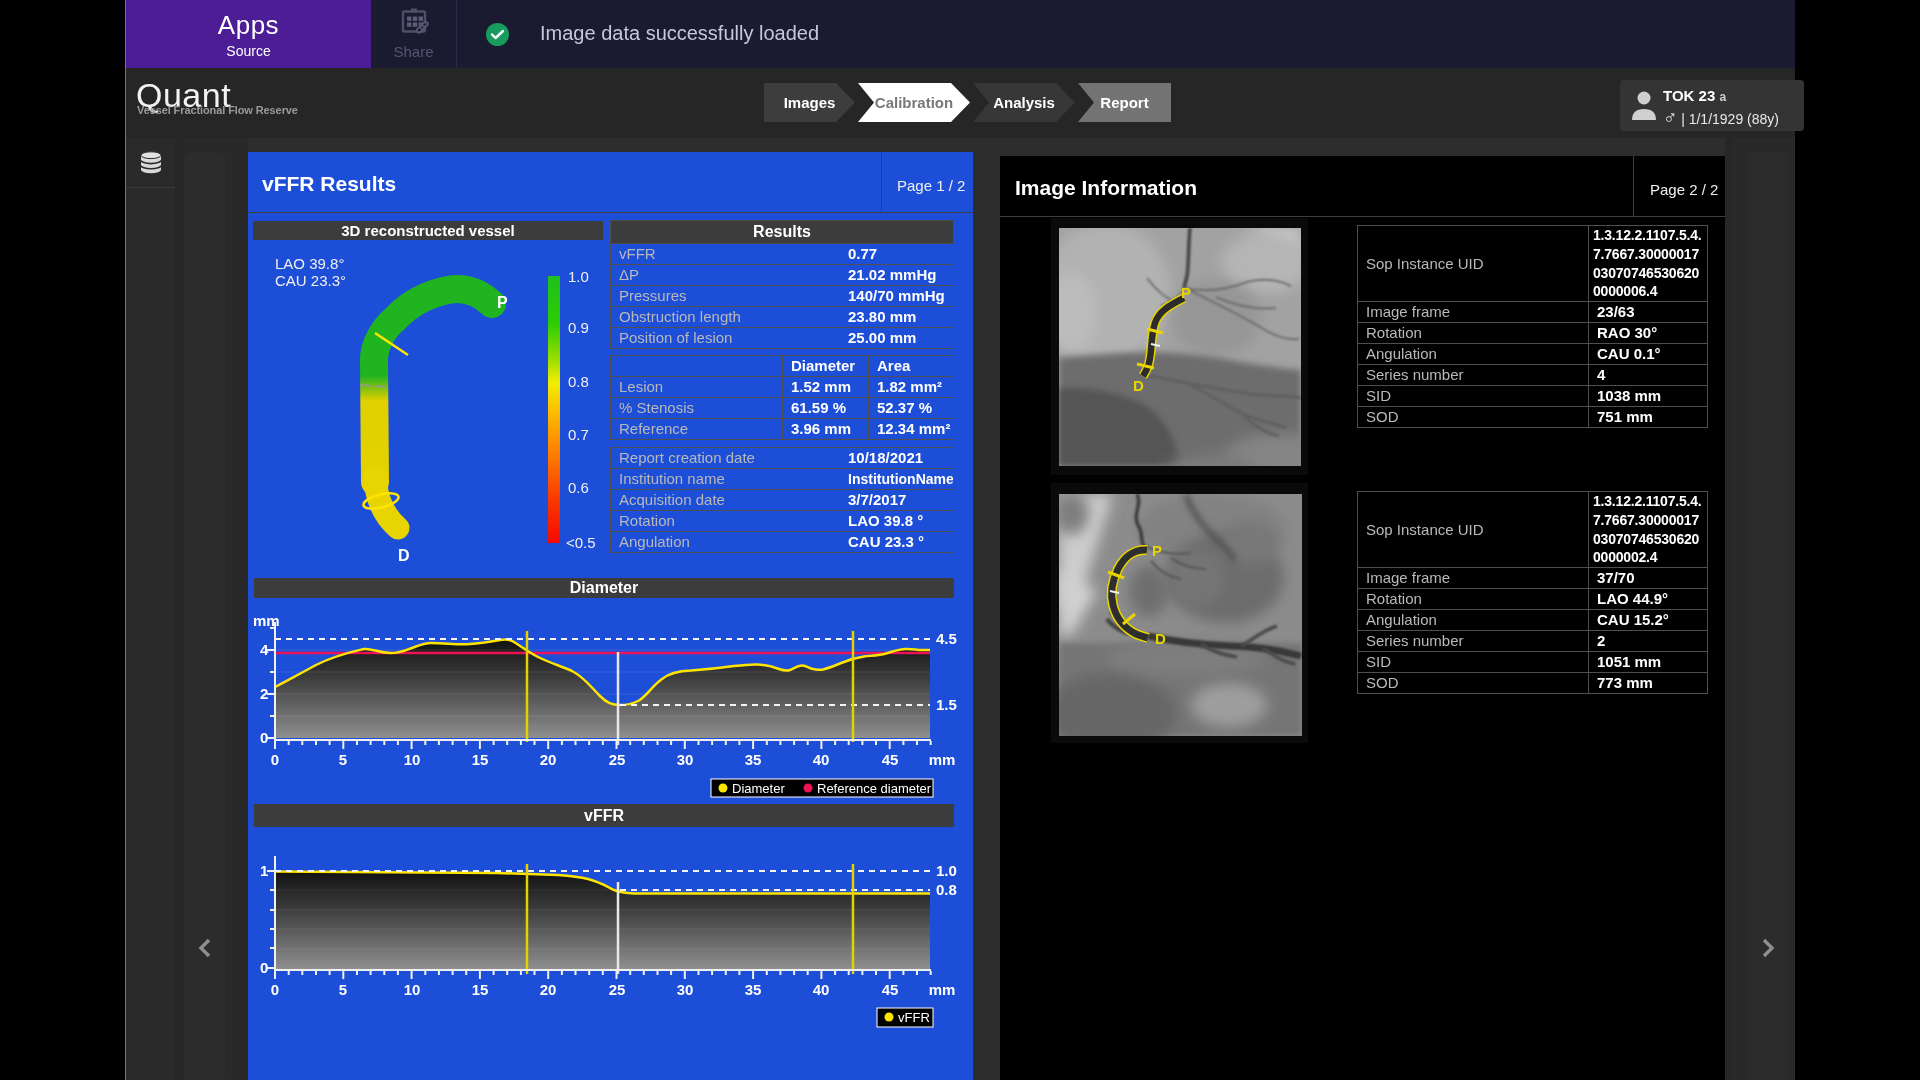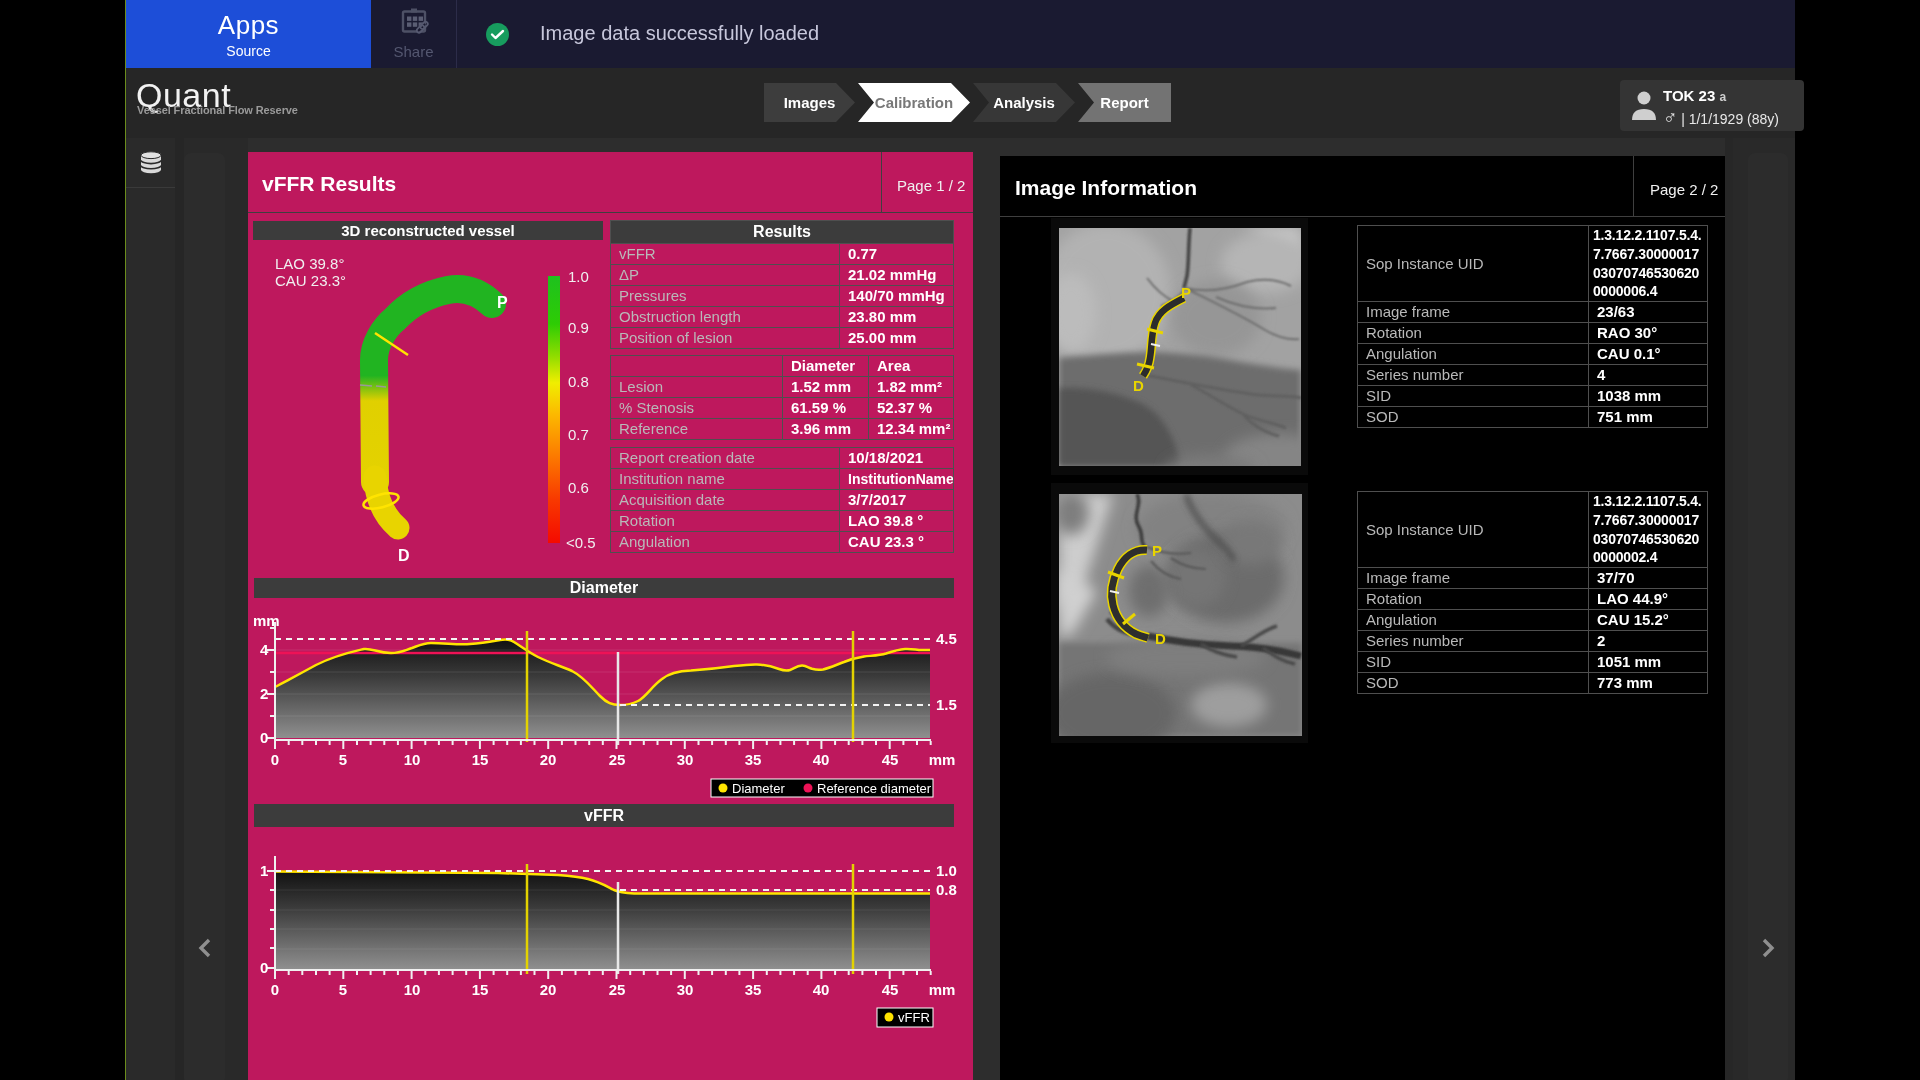--- a/index.html
+++ b/index.html
@@ -4,21 +4,21 @@
 <style>
 * { margin:0; padding:0; box-sizing:border-box; }
 html,body { width:1920px; height:1080px; background:#000; overflow:hidden;
   font-family:"Liberation Sans", sans-serif; }
 .abs { position:absolute; }
 #app { position:absolute; left:0; top:0; width:1920px; height:1080px; background:#000; }
 
 
 #topbar { left:126px; top:0; width:1669px; height:68px; background:#1a1a31; }
 #greenline { left:125px; top:0; width:1px; height:1080px; background:#6b8c1c; z-index:50; }
-#apps { left:126px; top:0; width:245px; height:68px; background:#1d4ed8; color:#fff; text-align:center; }
+#apps { left:126px; top:0; width:245px; height:68px; background:#4c1d95; color:#fff; text-align:center; }
 #apps .t1 { font-size:26px; margin-top:10px; letter-spacing:0.5px; }
 #apps .t2 { font-size:14px; margin-top:2px; }
 #share { left:371px; top:0; width:85px; height:68px; text-align:center; }
 #share .lbl { color:#545770; font-size:15px; margin-top:2px; }
 #sharesep { left:456px; top:0; width:1px; height:68px; background:#2c2c49; }
 #checkc { left:486px; top:23px; width:23px; height:23px; border-radius:50%; background:#179c5e; }
 #msg { left:540px; top:22px; color:#c7c7db; font-size:20px; }
 
 
 #header { left:126px; top:68px; width:1669px; height:70px; background:#262626; }
@@ -36,21 +36,21 @@
 #content { left:126px; top:138px; width:1669px; height:942px; background:#2d2d2d; }
 #sidebar { left:126px; top:138px; width:49px; height:942px; background:#2a2a2a; }
 #lgap { left:175px; top:138px; width:9px; height:942px; background:#262626; }
 #lnavcol { left:184px; top:138px; width:64px; height:942px; background:#292929; }
 #rnavcol { left:1725px; top:138px; width:70px; height:942px; background:#292929; }
 #rgap { left:1725px; top:138px; width:8px; height:942px; background:#272727; }
 #sidesep { left:126px; top:187px; width:49px; height:1px; background:#3a3a3a; }
 #ltrack { left:184px; top:153px; width:41px; height:932px; background:#2c2c2c; border-radius:7px; }
 #rtrack { left:1748px; top:153px; width:40px; height:932px; background:#2c2c2c; border-radius:7px; }
 
-#lpanel { left:248px; top:152px; width:725px; height:928px; background:#be185d; }
+#lpanel { left:248px; top:152px; width:725px; height:928px; background:#1d4ed8; }
 #rpanel { left:1000px; top:156px; width:725px; height:928px; background:#000; }
 
 .ph-title { color:#fff; font-size:21px; font-weight:bold; }
 .ph-page { color:#f0f0f0; font-size:15px; white-space:nowrap; }
 .ph-sepv { width:1px; background:#3f3f3f; }
 .ph-seph { height:1px; background:#3f3f3f; }
 .secbar { background:#3c3c3c; color:#fff; font-size:16px; font-weight:bold; text-align:center; }
 
 
 table.res { border-collapse:collapse; table-layout:fixed; }

